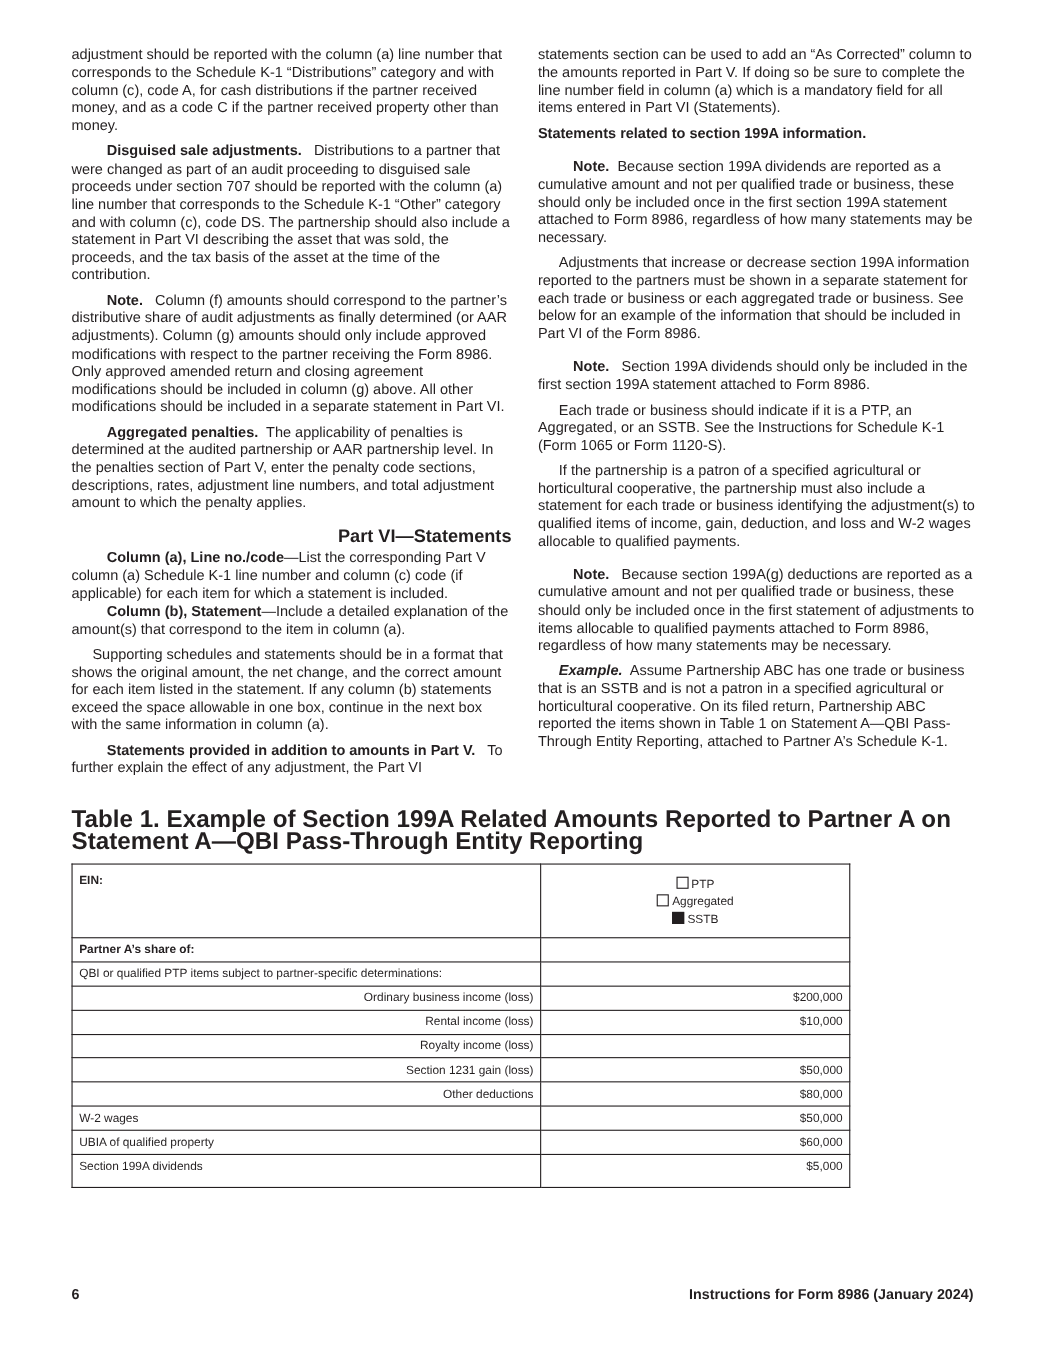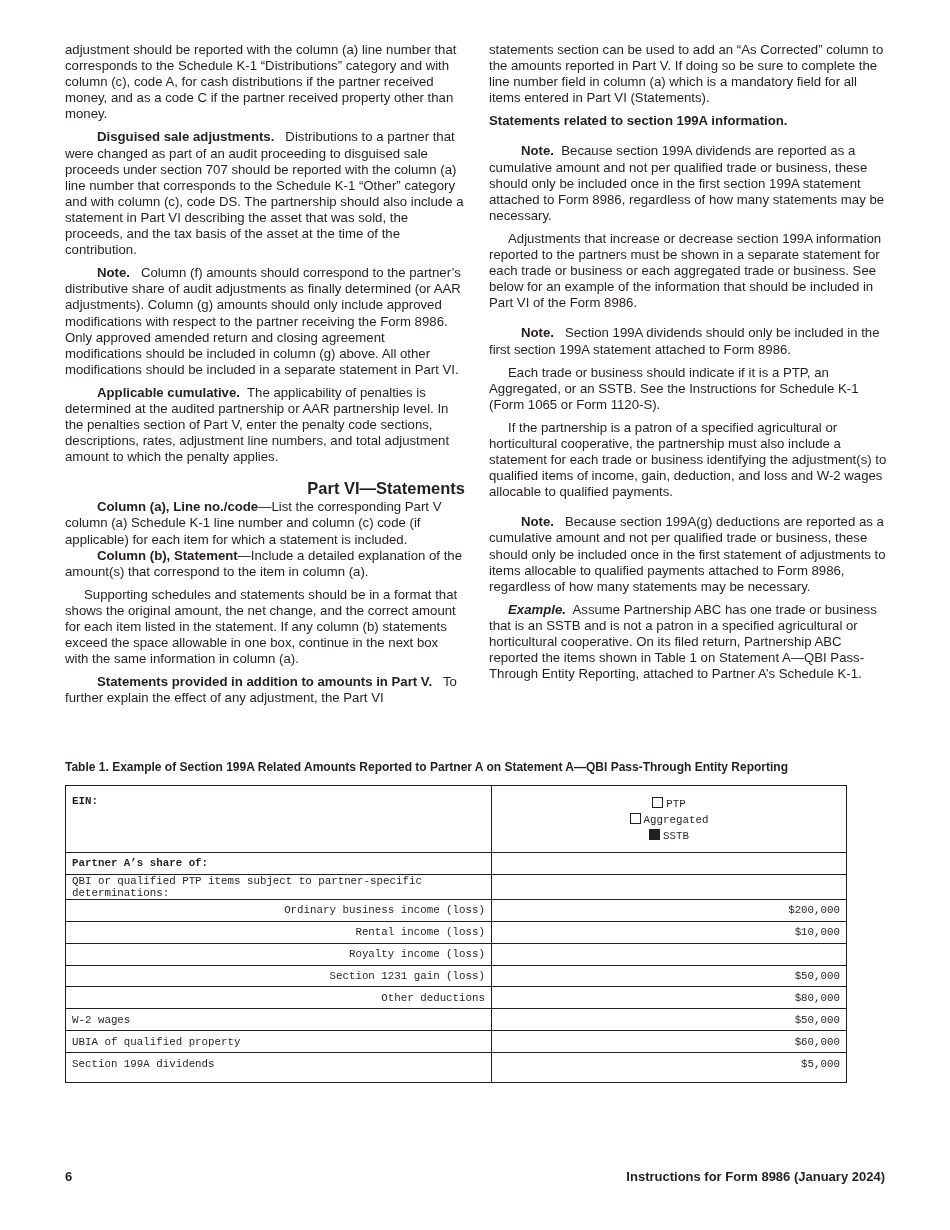--- a/index.html
+++ b/index.html
@@ -18,25 +18,25 @@
   .para.gap-top { margin-top: 14px; }
   .b { font-weight: bold; margin-left: 32px; }
   .bi { font-weight: bold; font-style: italic; }
   .section-head {
     font-size: 16.5px; font-weight: bold; line-height: 20px;
     margin: 13px 0 1px 0;
     text-align: right;
   }
   .sub-head { font-weight: bold; margin: 0 0 7px 0; }
   .table-title {
-    position: absolute; left: 65px; top: 757px; width: 820px;
-    font-size: 12px; font-weight: bold; line-height: 20px;
+    position: absolute; left: 65px; top: 735px; width: 820px;
+    font-size: 22px; font-weight: bold; line-height: 20px;
   }
   .table-wrap { position: absolute; left: 65px; top: 785px; width: 820px; }
-  table { border-collapse: collapse; width: 782px; table-layout: fixed; font-family: Liberation Mono, monospace; }
+  table { border-collapse: collapse; width: 708px; table-layout: fixed; }
   td {
     border: 1px solid #231f20; font-size: 10.8px; padding: 0 6px;
     height: 20.9px; vertical-align: middle; color: #231f20;
   }
   td.lab { width: 413px; }
   td.right { text-align: right; }
   td.bold { font-weight: bold; }
   td.ein { height: 57px; vertical-align: top; padding-top: 9px; font-weight: bold; }
   td.checks { vertical-align: top; padding: 10px 3px 0 3px; line-height: 16px; text-align: center; }
   td.last { height: 24px; vertical-align: top; padding-top: 5px; }
@@ -48,21 +48,21 @@
   .footer-left { left: 65px; }
   .footer-right { right: 65px; }
 </style>
 </head>
 <body>
 
 <div class="col col-left">
   <p class="para">adjustment should be reported with the column (a) line number that corresponds to the Schedule K-1 “Distributions” category and with column (c), code A, for cash distributions if the partner received money, and as a code C if the partner received property other than money.</p>
   <p class="para"><span class="b">Disguised sale adjustments.</span>&nbsp;&nbsp; <span>Distributions to a partner that were changed as part of an audit proceeding to disguised sale proceeds under section 707 should be reported with the column (a) line number that corresponds to the Schedule K-1 “Other” category and with column (c), code DS. The partnership should also include a statement in Part VI describing the asset that was sold, the proceeds, and the tax basis of the asset at the time of the contribution.</span></p>
   <p class="para"><span class="b">Note.</span>&nbsp;&nbsp; <span>Column (f) amounts should correspond to the partner’s distributive share of audit adjustments as finally determined (or AAR adjustments). Column (g) amounts should only include approved modifications with respect to the partner receiving the Form 8986. Only approved amended return and closing agreement modifications should be included in column (g) above. All other modifications should be included in a separate statement in Part VI.</span></p>
-  <p class="para"><span class="b">Applicable cumulative.</span>&nbsp; <span>The applicability of penalties is determined at the audited partnership or AAR partnership level. In the penalties section of Part V, enter the penalty code sections, descriptions, rates, adjustment line numbers, and total adjustment amount to which the penalty applies.</span></p>
+  <p class="para"><span class="b">Aggregated penalties.</span>&nbsp; <span>The applicability of penalties is determined at the audited partnership or AAR partnership level. In the penalties section of Part V, enter the penalty code sections, descriptions, rates, adjustment line numbers, and total adjustment amount to which the penalty applies.</span></p>
   <div class="section-head">Part VI—Statements</div>
   <p class="para" style="margin-bottom:0"><span class="b">Column (a), Line no./code</span><span>—List the corresponding Part V column (a) Schedule K-1 line number and column (c) code (if applicable) for each item for which a statement is included.</span></p>
   <p class="para"><span class="b">Column (b), Statement</span><span>—Include a detailed explanation of the amount(s) that correspond to the item in column (a).</span></p>
   <p class="para indent">Supporting schedules and statements should be in a format that shows the original amount, the net change, and the correct amount for each item listed in the statement. If any column (b) statements exceed the space allowable in one box, continue in the next box with the same information in column (a).</p>
   <p class="para"><span class="b">Statements provided in addition to amounts in Part V.</span>&nbsp;&nbsp; <span>To further explain the effect of any adjustment, the Part VI</span></p>
 </div>
 
 <div class="col col-right">
   <p class="para">statements section can be used to add an “As Corrected” column to the amounts reported in Part V. If doing so be sure to complete the line number field in column (a) which is a mandatory field for all items entered in Part VI (Statements).</p>
   <div class="sub-head">Statements related to section 199A information.</div>

